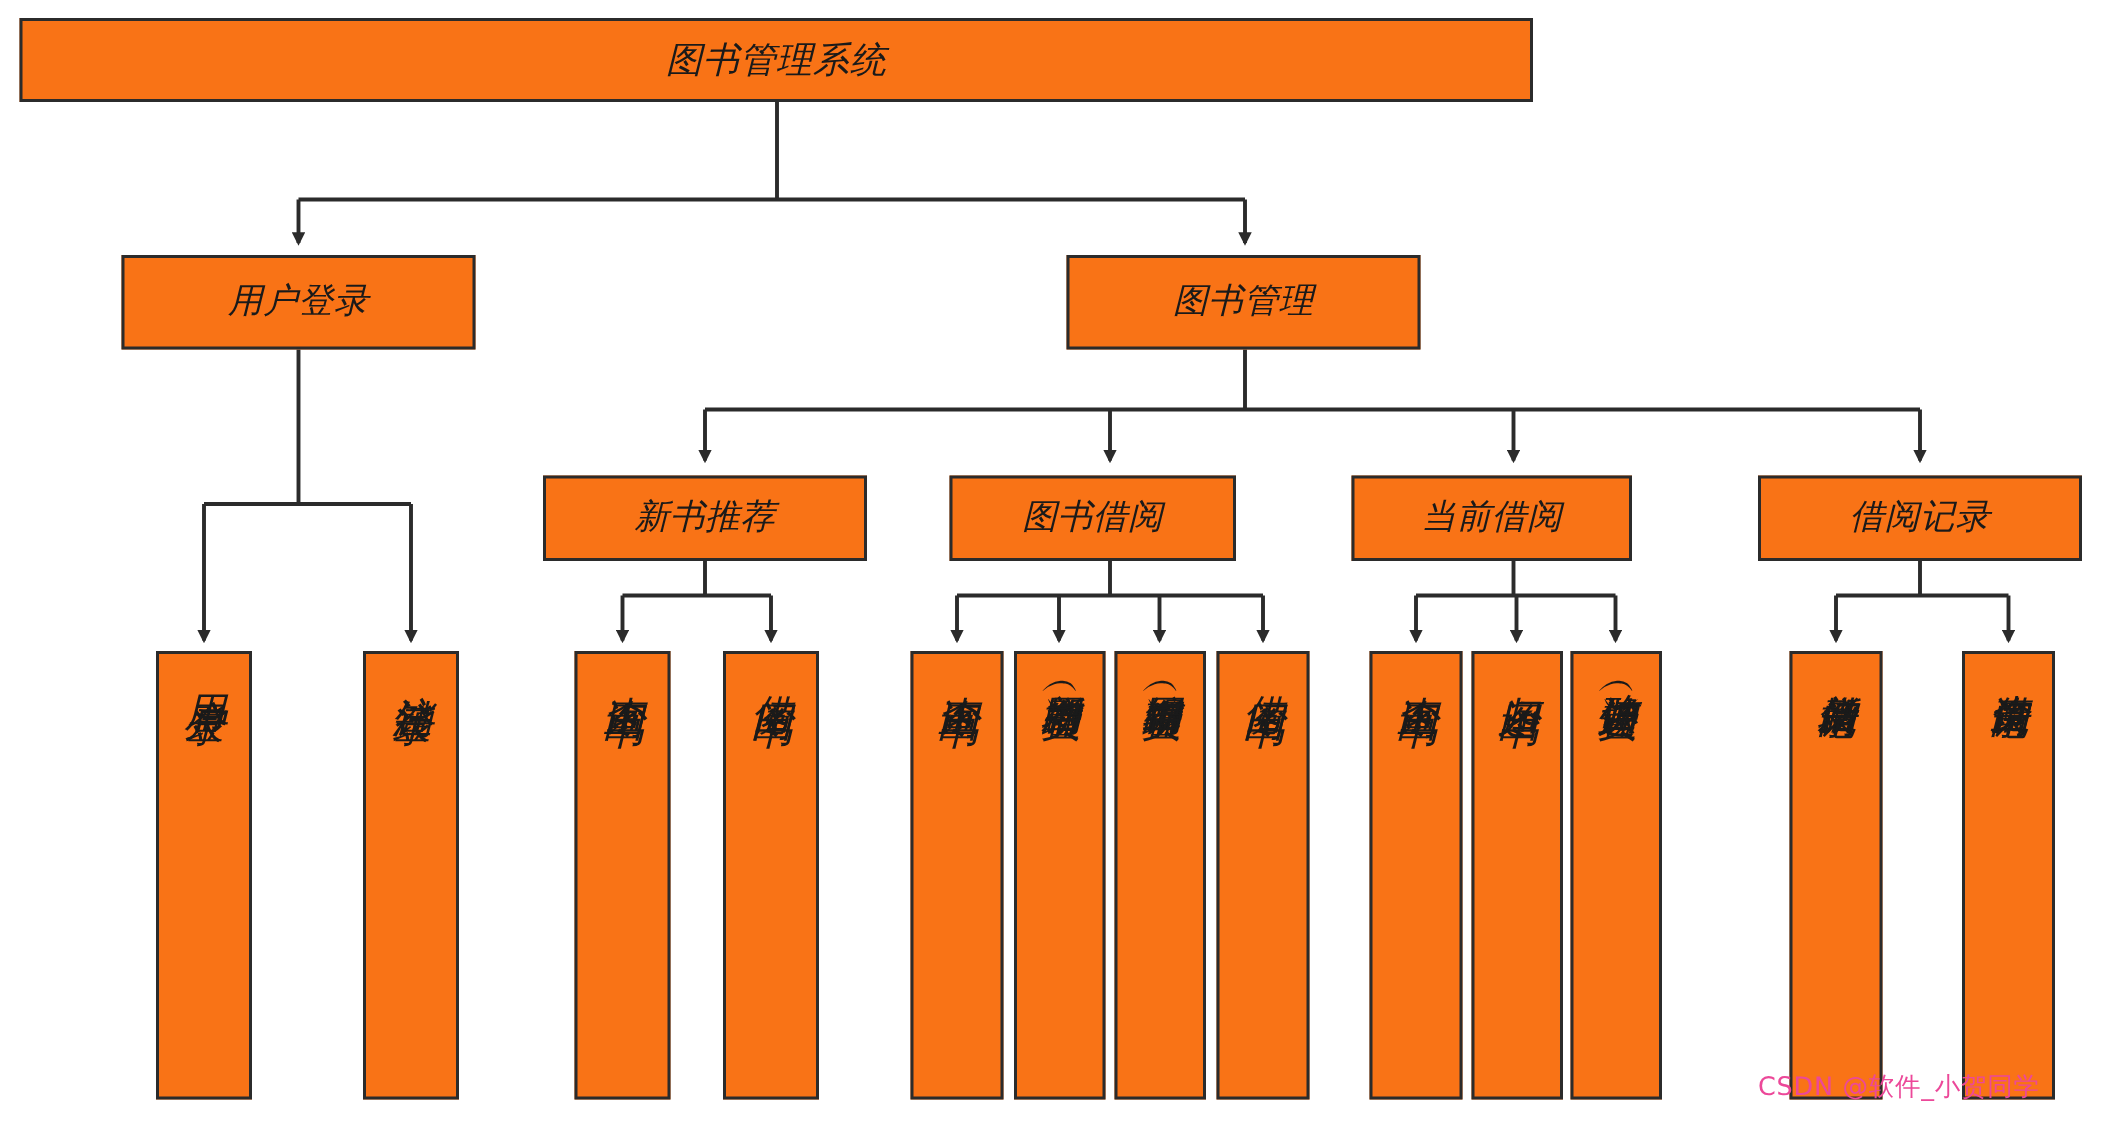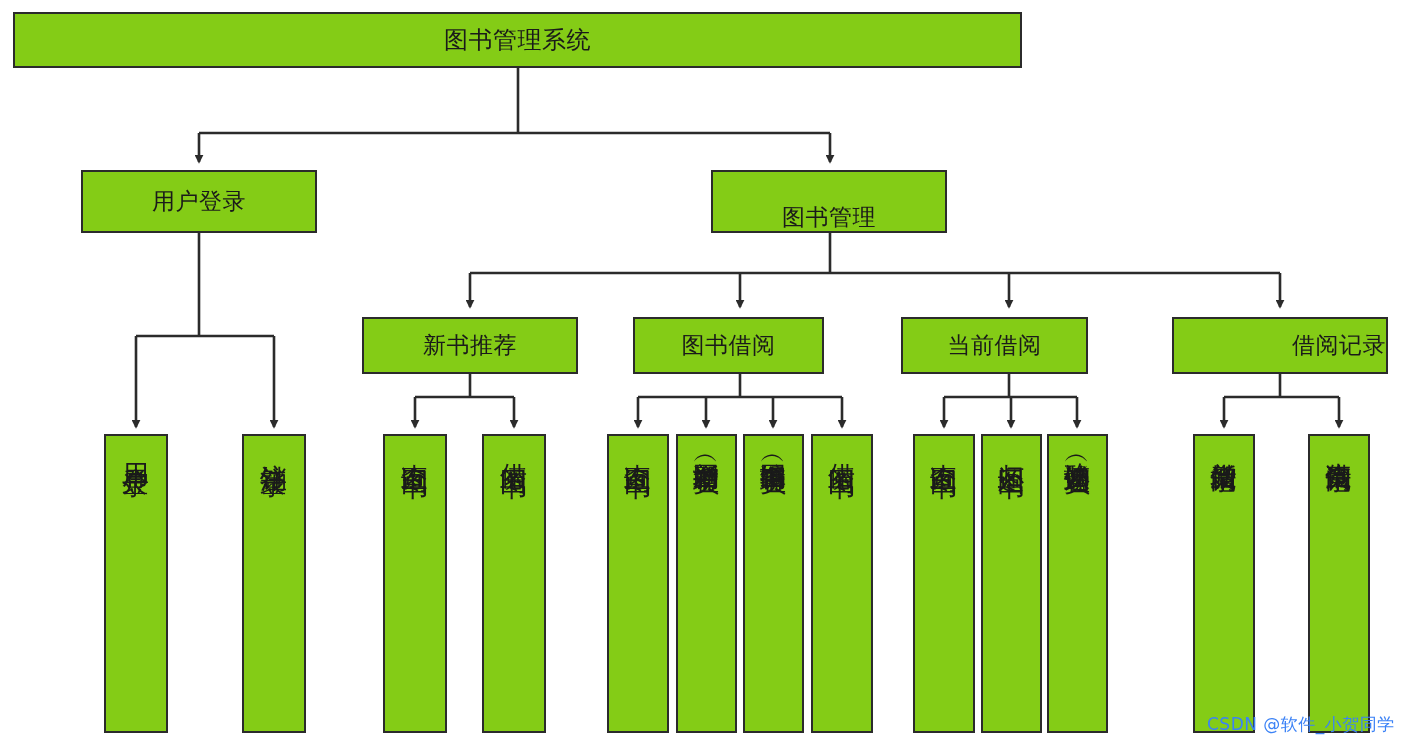--- a/index.html
+++ b/index.html
@@ -21,26 +21,27 @@
     position: absolute;
     left: 0;
     top: 0;
     width: 1405px;
     height: 747px;
     pointer-events: none;
   }
   .node {
     position: absolute;
     box-sizing: border-box;
-    background: #84cc16;
+    background: #f97316;
     border: 2px solid #2b2b2b;
     display: flex;
     align-items: center;
     justify-content: center;
     color: #1a1a1a;
+    font-style: italic;
   }
   .node-label {
     display: block;
     text-align: center;
     line-height: 1.18;
     letter-spacing: 0.5px;
     white-space: nowrap;
   }
   
   .node.horiz .node-label {
@@ -62,24 +63,24 @@
     line-height: 1.0;
     letter-spacing: 3px;
     white-space: nowrap;
   }
   .node.vert.tall .node-label {
     font-size: 26px;
     letter-spacing: 1px;
   }
   #watermark {
     position: absolute;
-    left: 1207px;
+    left: 1172px;
     top: 713px;
     font-size: 17px;
-    color: #3b82f6;
+    color: #ec4899;
     white-space: nowrap;
     letter-spacing: 0.5px;
   }
 </style>
 </head>
 <body>
 
 <div id="diagram-root">
 
   <svg id="edges-layer" viewBox="0 0 1405 747" xmlns="http://www.w3.org/2000/svg">
@@ -135,34 +136,34 @@
     </g>
   </svg>
 
   <div class="node horiz root" style="left:13px; top:12px; width:1009px; height:56px;">
     <span class="node-label">图书管理系统</span>
   </div>
 
   <div class="node horiz" style="left:81px; top:170px; width:236px; height:63px;">
     <span class="node-label">用户登录</span>
   </div>
-  <div class="node horiz" style="left:711px; top:170px; width:236px; height:63px;align-items:flex-end;">
+  <div class="node horiz" style="left:711px; top:170px; width:236px; height:63px;">
     <span class="node-label">图书管理</span>
   </div>
 
   <div class="node horiz" style="left:362px; top:317px; width:216px; height:57px;">
     <span class="node-label">新书推荐</span>
   </div>
   <div class="node horiz" style="left:633px; top:317px; width:191px; height:57px;">
     <span class="node-label">图书借阅</span>
   </div>
   <div class="node horiz" style="left:901px; top:317px; width:187px; height:57px;">
     <span class="node-label">当前借阅</span>
   </div>
-  <div class="node horiz" style="left:1172px; top:317px; width:216px; height:57px;justify-content:flex-end;">
+  <div class="node horiz" style="left:1172px; top:317px; width:216px; height:57px;">
     <span class="node-label">借阅记录</span>
   </div>
 
   <div class="node vert" style="left:104px; top:434px; width:64px; height:299px;">
     <span class="node-label">用户登录</span>
   </div>
   <div class="node vert" style="left:242px; top:434px; width:64px; height:299px;">
     <span class="node-label">注销登录</span>
   </div>
 

